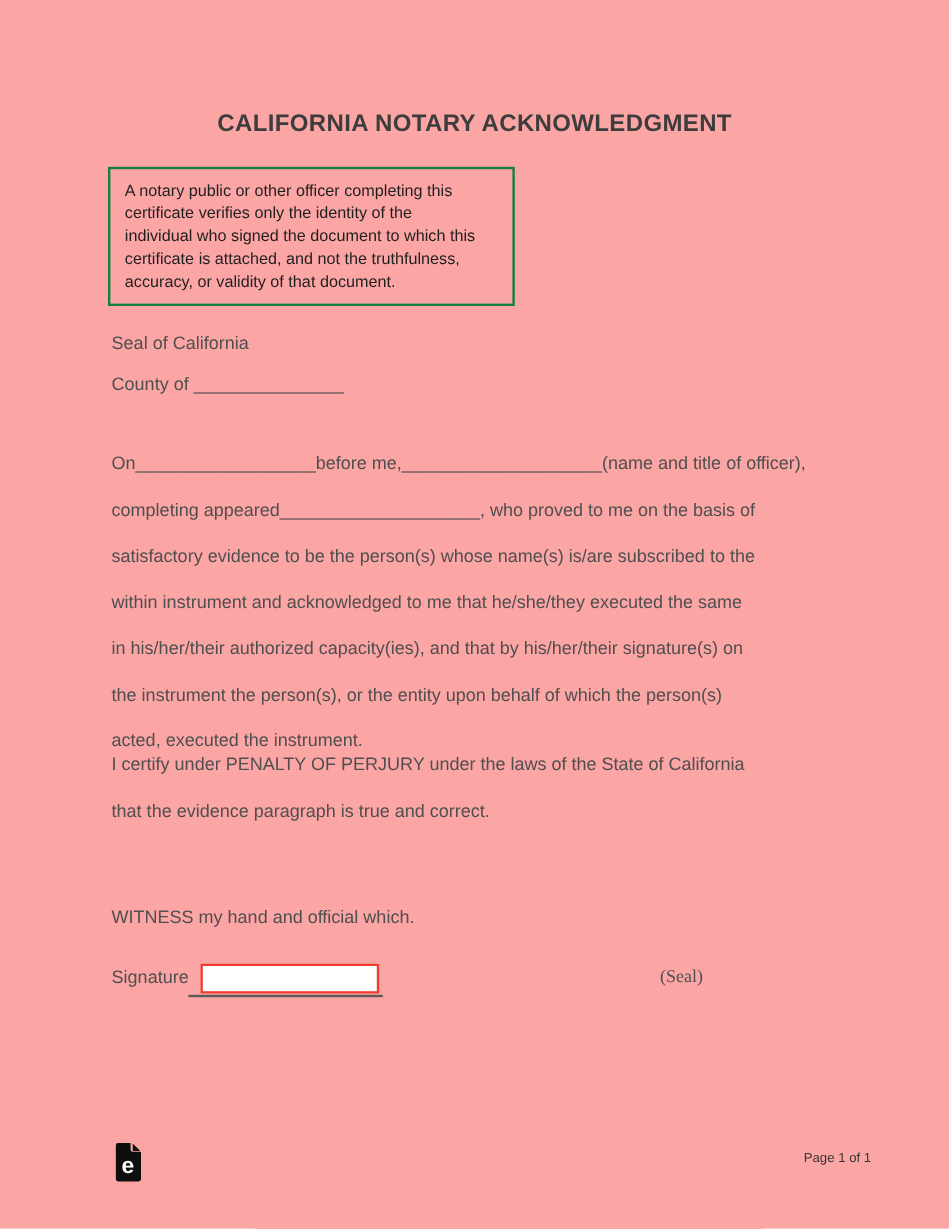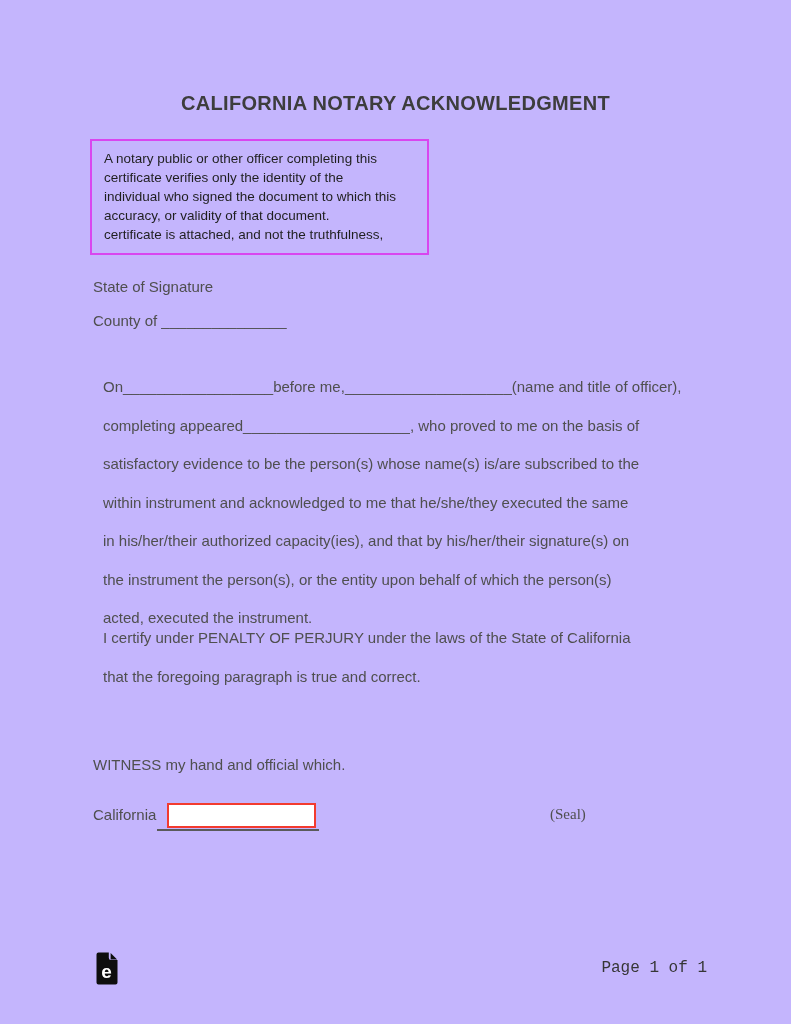--- a/index.html
+++ b/index.html
@@ -1,20 +1,20 @@
 <!DOCTYPE html>
 <html><head>
 <meta charset="utf-8">
 <style>
   html, body { margin: 0; padding: 0; background: #ffffff; }
   .page {
     position: relative;
     width: 791px;
     height: 1024px;
-    background: #c4b5fd;
+    background: #fca5a5;
     font-family: "Liberation Sans", "DejaVu Sans", sans-serif;
     overflow: hidden;
   }
   .doc-title {
     position: absolute;
     top: 90px;
     left: 0;
     width: 791px;
     margin: 0;
     text-align: center;
@@ -23,21 +23,21 @@
     font-weight: bold;
     color: #3d3d3d;
     letter-spacing: 0.3px;
   }
   .notice-box {
     position: absolute;
     left: 90px;
     top: 139px;
     width: 339px;
     box-sizing: border-box;
-    border: 2px solid #d946ef;
+    border: 2px solid #15803d;
     padding: 8px 12px 9px 12px;
     color: #1f1f1f;
     font-size: 13.5px;
     line-height: 19px;
   }
   .notice-line { white-space: nowrap; }
   .jurisdiction {
     position: absolute;
     left: 93px;
     top: 270px;
@@ -45,21 +45,21 @@
     line-height: 34px;
     color: #4f4f4f;
   }
   .para {
     position: absolute;
     left: 93px;
     color: #4f4f4f;
     font-size: 15px;
     line-height: 38.5px;
   }
-  .para div { white-space: nowrap; margin-left: 10px; }
+  .para div { white-space: nowrap; }
   .p1 { top: 368px; }
   .p2 { top: 618px; line-height: 39px; }
   .p3 { top: 745px; line-height: 39px; }
   .sig-row {
     position: absolute;
     left: 93px;
     top: 800px;
     width: 640px;
     height: 36px;
     font-size: 15px;
@@ -80,66 +80,65 @@
     top: 3px;
     width: 145px;
     height: 21px;
     background: #ffffff;
     border: 2px solid #f23b2f;
   }
   .seal-label { position: absolute; left: 457px; top: 6px; font-family: Liberation Serif, serif; }
   .footer-logo { position: absolute; left: 96px; top: 952px; }
   .footer-page {
     position: absolute;
-    right: 84px;
+    right: 65px;
     top: 959px;
-    font-size: 16px;
+    font-size: 11px;
     color: #363636;
-    font-family: Liberation Mono, monospace;
   }
 </style>
 </head>
 <body>
 
 <div class="page">
 
   <h1 class="doc-title">CALIFORNIA NOTARY ACKNOWLEDGMENT</h1>
 
   <div class="notice-box">
     <div class="notice-line">A notary public or other officer completing this</div>
     <div class="notice-line">certificate verifies only the identity of the</div>
     <div class="notice-line">individual who signed the document to which this</div>
+    <div class="notice-line">certificate is attached, and not the truthfulness,</div>
     <div class="notice-line">accuracy, or validity of that document.</div>
-    <div class="notice-line">certificate is attached, and not the truthfulness,</div>
   </div>
 
   <div class="jurisdiction">
-    <div>State of Signature</div>
+    <div>Seal of California</div>
     <div>County of _______________</div>
   </div>
 
   <div class="para p1">
     <div>On__________________before me,____________________(name and title of officer),</div>
     <div>completing appeared____________________, who proved to me on the basis of</div>
     <div>satisfactory evidence to be the person(s) whose name(s) is/are subscribed to the</div>
     <div>within instrument and acknowledged to me that he/she/they executed the same</div>
     <div>in his/her/their authorized capacity(ies), and that by his/her/their signature(s) on</div>
     <div>the instrument the person(s), or the entity upon behalf of which the person(s)</div>
     <div>acted, executed the instrument.</div>
   </div>
 
   <div class="para p2">
     <div>I certify under PENALTY OF PERJURY under the laws of the State of California</div>
-    <div>that the foregoing paragraph is true and correct.</div>
+    <div>that the evidence paragraph is true and correct.</div>
   </div>
 
   <div class="para p3">WITNESS my hand and official which.</div>
 
   <div class="sig-row">
-    <span class="sig-label">California</span>
+    <span class="sig-label">Signature</span>
     <span class="sig-underline"></span>
     <span class="sig-field-box"></span>
     <span class="seal-label">(Seal)</span>
   </div>
 
   <div class="footer-logo">
     <svg width="22" height="33" viewBox="0 0 22 33" xmlns="http://www.w3.org/2000/svg">
       <path d="M2.5 0.5 H12.8 L12.8 5.8 A2.2 2.2 0 0 0 15 8 L21.5 8 V30.5 A2 2 0 0 1 19.5 32.5 H2.5 A2 2 0 0 1 0.5 30.5 V2.5 A2 2 0 0 1 2.5 0.5 Z" fill="#0e0e0e"></path>
       <path d="M14.6 0.9 L21.1 7.4 L14.6 7.4 Z" fill="#0e0e0e"></path>
       <text x="10.6" y="25.5" text-anchor="middle" font-family="Liberation Sans, DejaVu Sans, sans-serif" font-weight="bold" font-size="19" fill="#ffffff">e</text>

